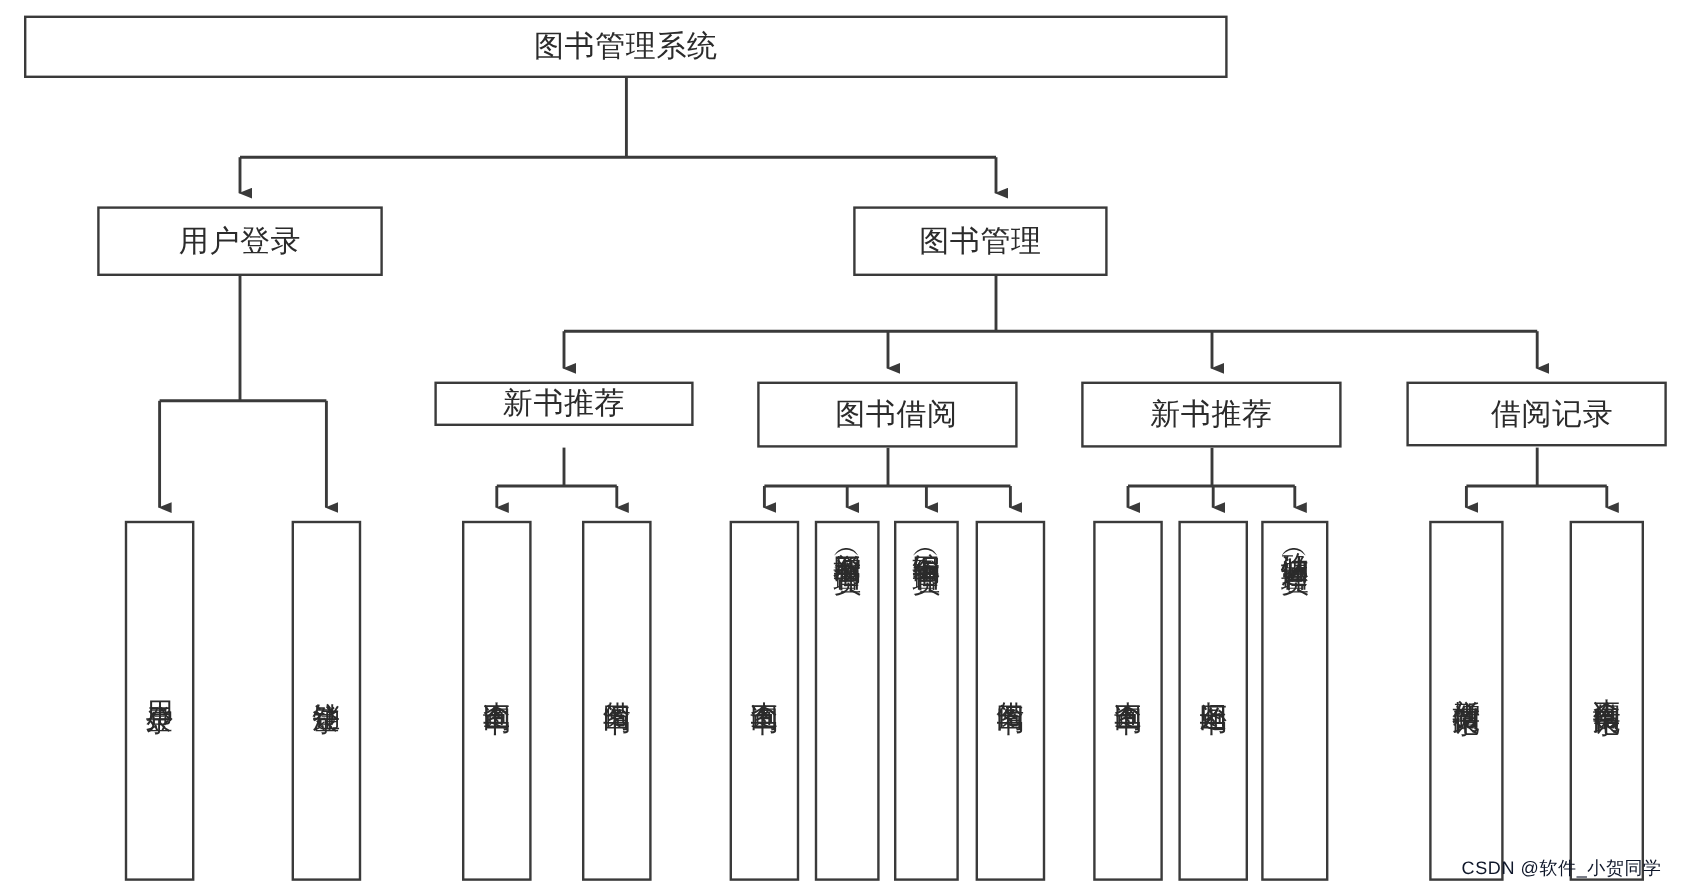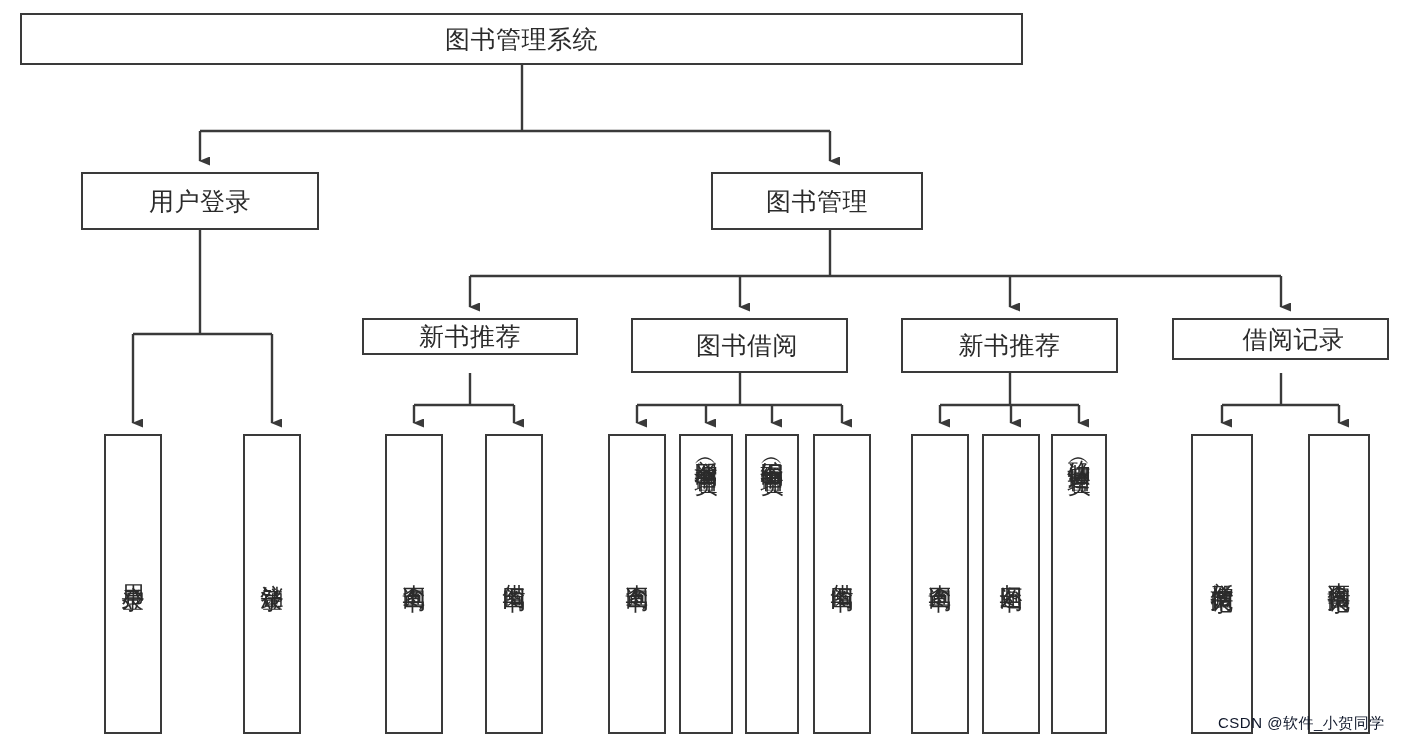--- a/index.html
+++ b/index.html
@@ -140,21 +140,21 @@
       </div>
       <div class="node horiz" style="left: 362px; top: 318px; width: 216px; height: 37px;">
         <span class="node-label">新书推荐</span>
       </div>
       <div class="node horiz" style="left: 631px; top: 318px; width: 217px; height: 55px; padding-left: 15px;">
         <span class="node-label">图书借阅</span>
       </div>
       <div class="node horiz" style="left: 901px; top: 318px; width: 217px; height: 55px;">
         <span class="node-label">新书推荐</span>
       </div>
-      <div class="node horiz" style="left: 1172px; top: 318px; width: 217px; height: 42px; padding-left: 26px;">
+      <div class="node horiz" style="left: 1172px; top: 318px; width: 217px; height: 54px; padding-left: 26px;">
         <span class="node-label">借阅记录</span>
       </div>
       <div class="node vert short" style="left: 104px; top: 434px; width: 58px; height: 300px;">
         <span class="node-label">用户登录</span>
       </div>
       <div class="node vert short" style="left: 243px; top: 434px; width: 58px; height: 300px;">
         <span class="node-label">注销登录</span>
       </div>
       <div class="node vert short" style="left: 385px; top: 434px; width: 58px; height: 300px;">
         <span class="node-label">查询图书</span>

